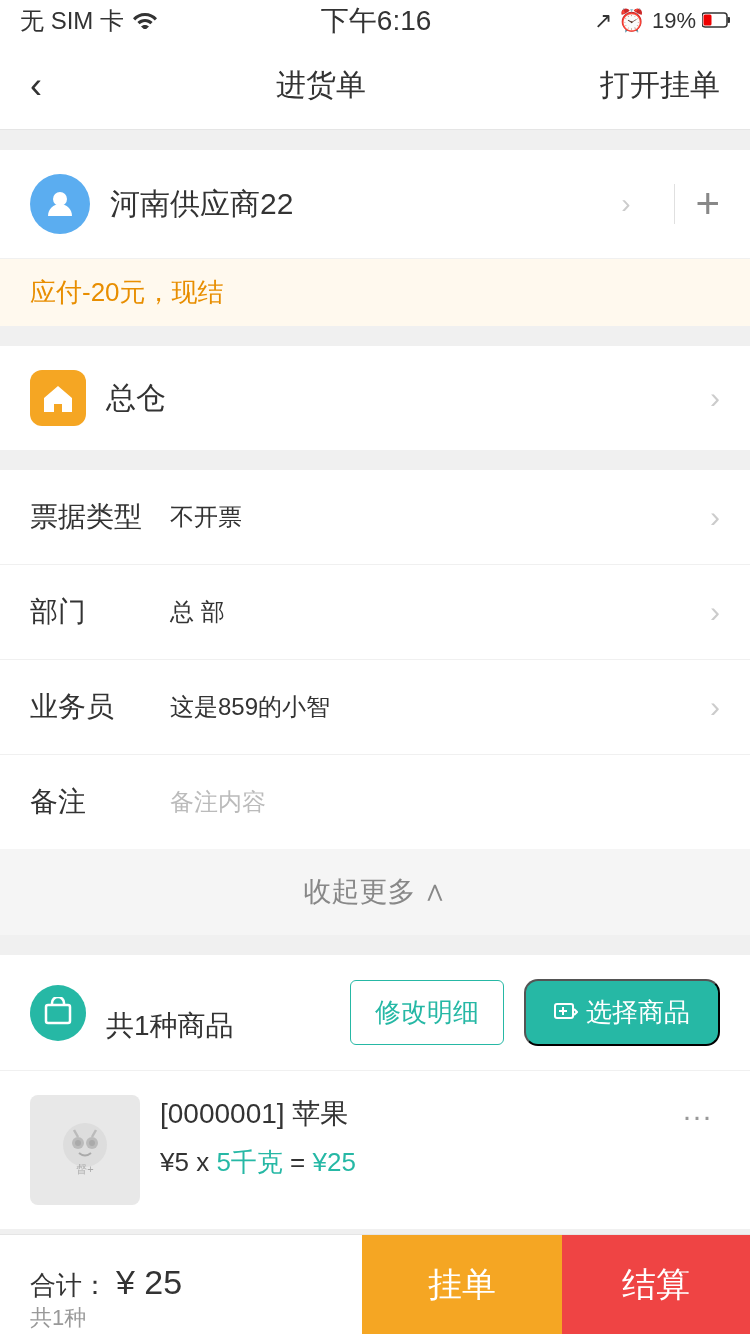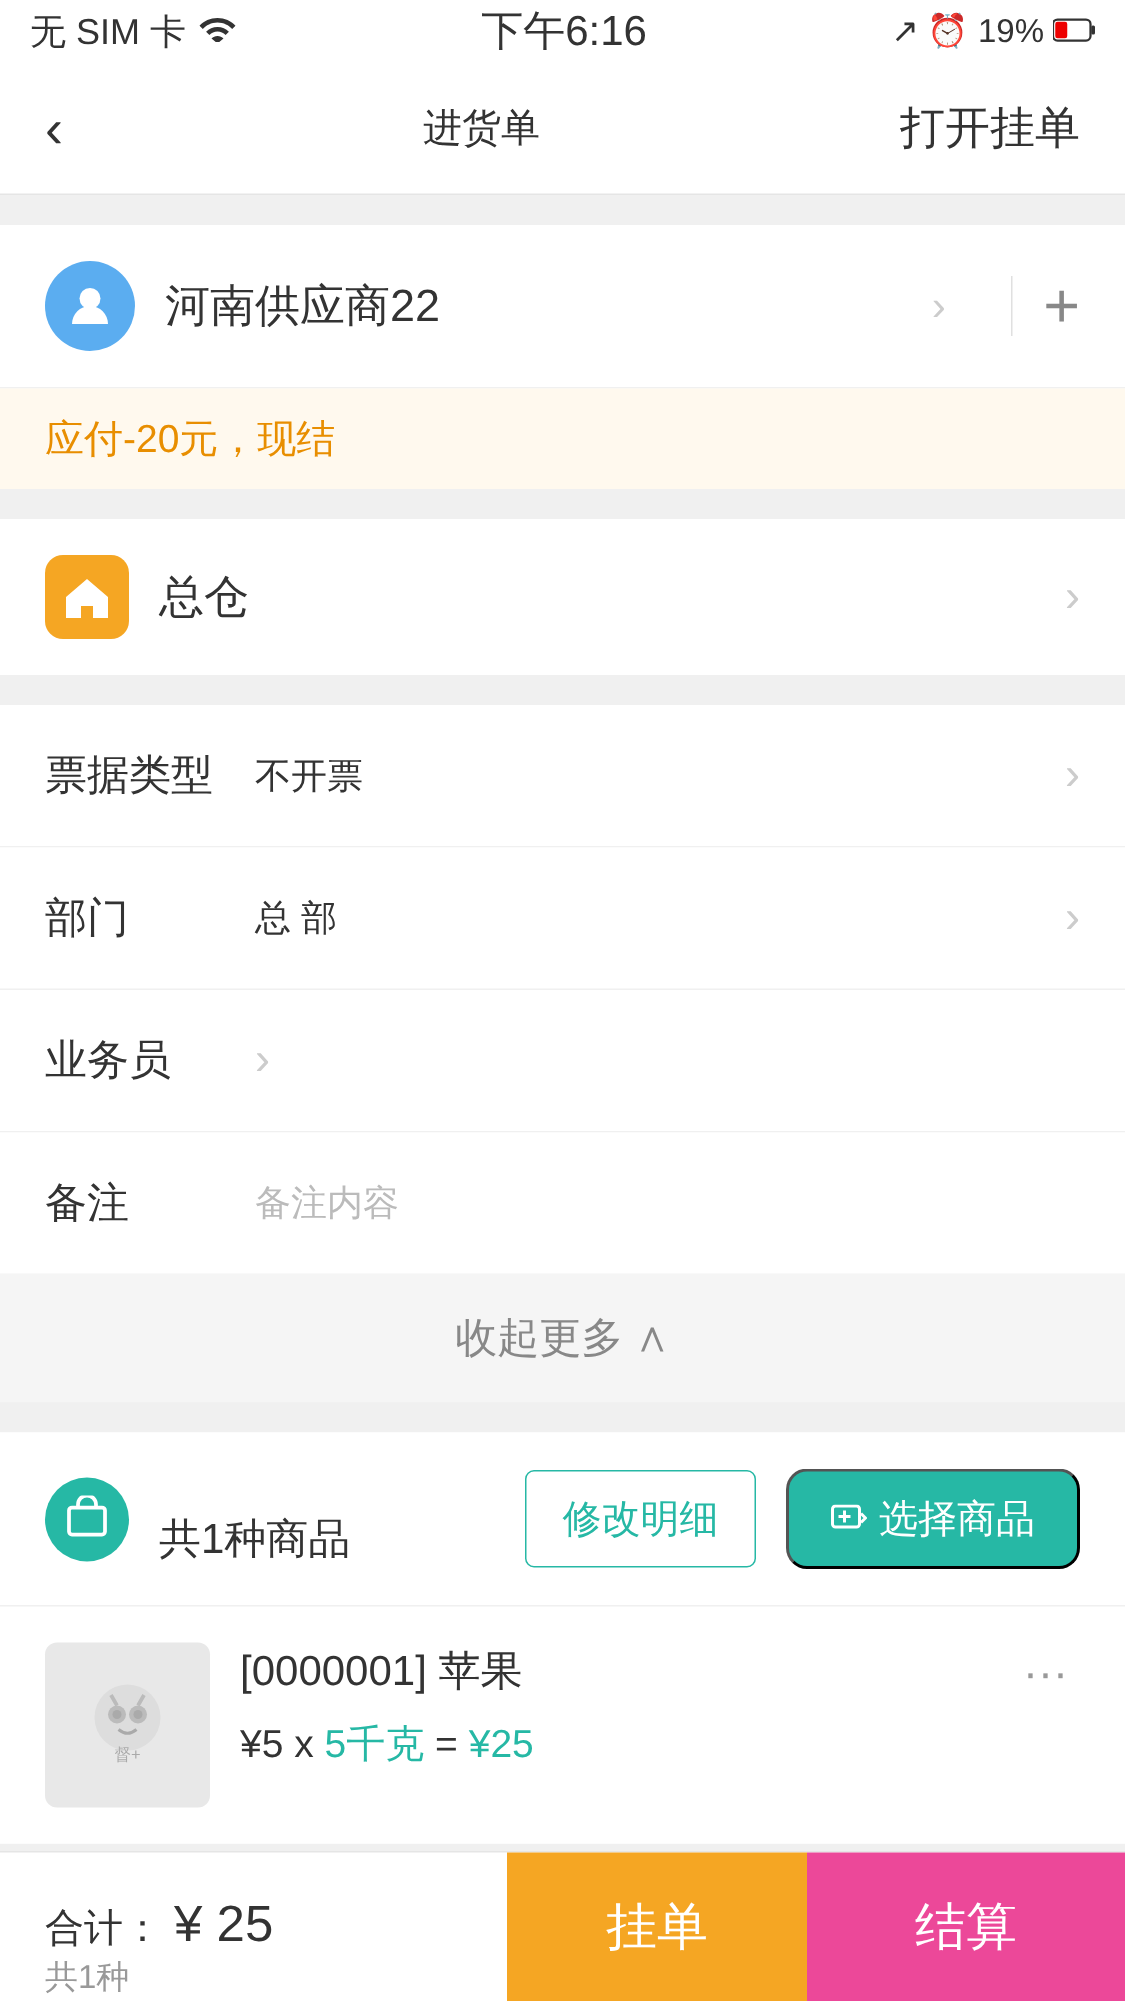--- a/index.html
+++ b/index.html
@@ -37,21 +37,21 @@
       justify-content: space-between;
       padding: 0 30px;
       border-bottom: 1px solid #e5e5e5;
     }
     .nav-back {
       font-size: 36px;
       color: #333;
       cursor: pointer;
     }
     .nav-title {
-      font-size: 26px;
+      font-size: 30px;
       font-weight: 500;
       color: #333;
     }
     .nav-action {
       font-size: 30px;
       color: #333;
       cursor: pointer;
     }
 
     
@@ -300,22 +300,22 @@
       width: 200px;
       background: #f5a623;
       color: #fff;
       font-size: 34px;
       display: flex;
       align-items: center;
       justify-content: center;
       cursor: pointer;
     }
     .btn-checkout {
-      width: 212px;
-      background: #ec4899;
+      width: 188px;
+      background: #ef4444;
       color: #fff;
       font-size: 34px;
       display: flex;
       align-items: center;
       justify-content: center;
       cursor: pointer;
     }
   </style>
 </head>
 <body>
@@ -394,20 +394,21 @@
   </div>
 
   <div class="form-row">
     <span class="form-label">部门</span>
     <span class="form-value">总 部</span>
     <span class="chevron-right">›</span>
   </div>
 
   <div class="form-row">
     <span class="form-label">业务员</span>
+    <span class="form-value">这是859的小智</span>
     <span class="chevron-right">›</span>
   </div>
 
   <div class="form-row" style="border-bottom: none;">
     <span class="form-label">备注</span>
     <span class="form-value placeholder">备注内容</span>
   </div>
 </div>
 
 <div class="collapse-btn">收起更多 ∧</div>

